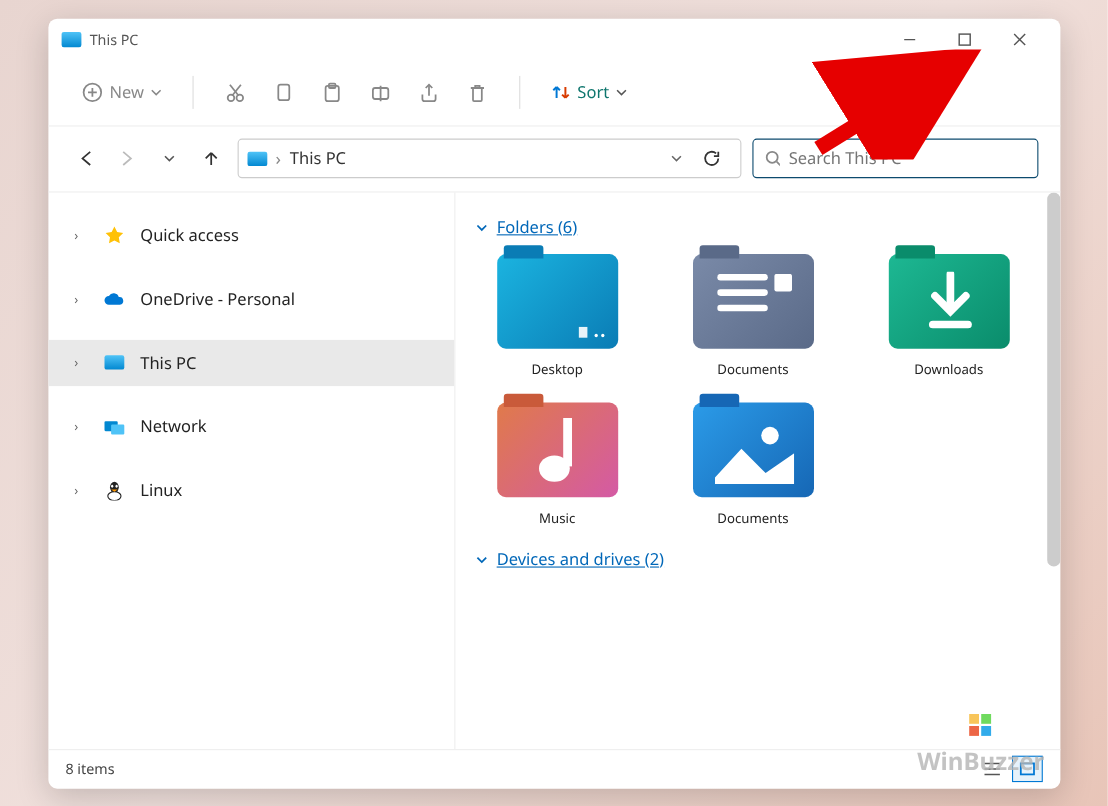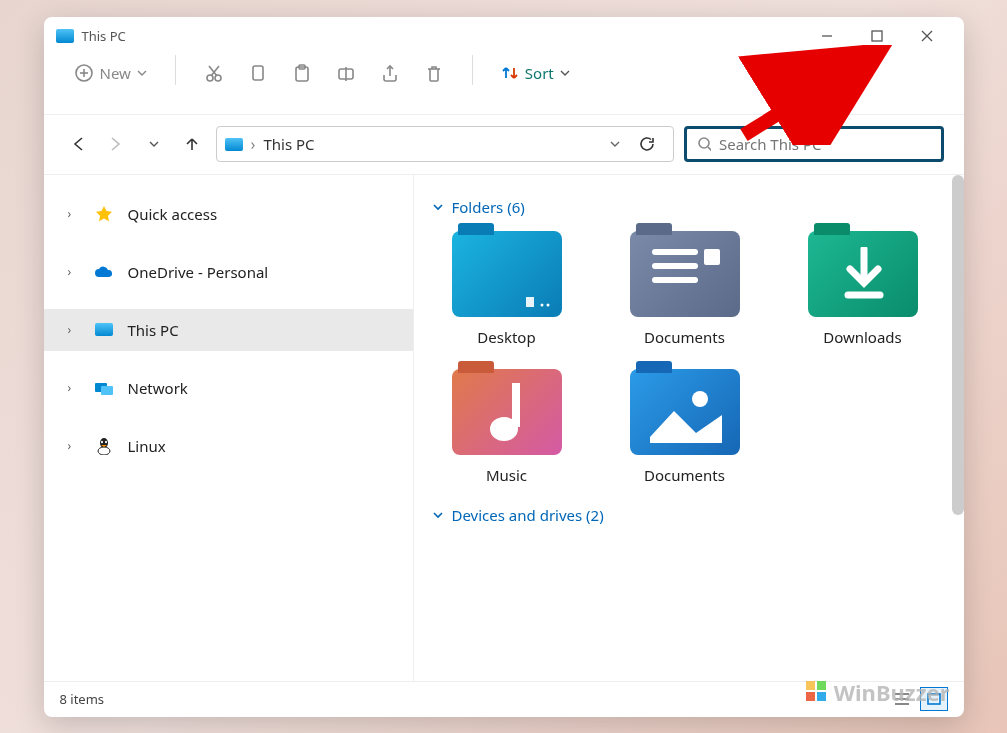--- a/index.html
+++ b/index.html
@@ -3,56 +3,56 @@
 <meta charset="utf-8">
 <style>
 * { box-sizing: border-box; margin: 0; padding: 0; font-family: "Segoe UI", system-ui, sans-serif; }
 body { width: 1007px; height: 733px; background: linear-gradient(135deg, #e8d5d0 0%, #f0e0dc 50%, #e8c5b8 100%); display: flex; align-items: center; justify-content: center; overflow: hidden; }
 .window { width: 920px; height: 700px; background: #fff; border-radius: 8px; box-shadow: 0 8px 30px rgba(0,0,0,.18); display: flex; flex-direction: column; position: relative; }
 .titlebar { display: flex; align-items: center; height: 38px; padding: 0 12px; }
 .titlebar .tic { width: 18px; height: 14px; background: linear-gradient(#4fc3f7,#0288d1); border-radius: 2px; margin-right: 8px; }
 .titlebar .title { font-size: 13px; color: #555; flex: 0 0 auto; }
 .spacer { flex: 1; }
 .winbtn { width: 50px; height: 38px; display: flex; align-items: center; justify-content: center; color: #555; cursor: pointer; }
-.toolbar { display: flex; align-items: flex-start; height: 60px; padding: 0 20px; border-bottom: 1px solid #eee; gap: 4px; }
+.toolbar { display: flex; align-items: center; height: 60px; padding: 0 20px; border-bottom: 1px solid #eee; gap: 4px; }
 .tbtn { display: flex; align-items: center; gap: 6px; padding: 8px 10px; border-radius: 4px; color: #888; font-size: 15px; cursor: pointer; }
 .tbtn svg { stroke: #888; }
 .tbtn.sort { color: #0f766e; }
 .tbtn.sort svg { stroke: #0078d4; }
 .tdiv { width: 1px; height: 30px; background: #ddd; margin: 0 14px; }
 .navrow { display: flex; align-items: center; height: 60px; padding: 0 20px; gap: 10px; border-bottom: 1px solid #eee; }
 .navbtn { width: 28px; height: 28px; display: flex; align-items: center; justify-content: center; color: #333; cursor: pointer; }
 .navbtn.dis { color: #bbb; }
 .addrbar { flex: 1; display: flex; align-items: center; height: 36px; border: 1px solid #ccc; border-radius: 4px; padding: 0 8px; gap: 8px; }
 .addrbar .mon { width: 18px; height: 13px; background: linear-gradient(#4fc3f7,#0288d1); border-radius: 2px; }
 .addrbar .path { font-size: 15px; color: #333; }
 .addrbar .caret { margin-left: auto; color: #666; }
 .ref { width: 36px; display: flex; align-items: center; justify-content: center; }
-.searchbox { width: 260px; height: 36px; border: 3px solid #0c4a6e; border-radius: 4px; display: flex; align-items: center; padding: 0 10px; gap: 8px; }
+.searchbox { width: 260px; height: 36px; border: 1px solid #0c4a6e; border-radius: 4px; display: flex; align-items: center; padding: 0 10px; gap: 8px; }
 .searchbox input { border: 0; outline: 0; font-size: 15px; color: #888; width: 100%; }
 .content { flex: 1; display: flex; min-height: 0; }
 .sidebar { width: 370px; padding: 18px 0; border-right: 1px solid #eee; overflow: hidden; }
 .navitem { display: flex; align-items: center; height: 42px; padding: 0 24px; gap: 14px; font-size: 15px; color: #222; cursor: pointer; margin-bottom: 16px; }
 .navitem.sel { background: #e9e9e9; }
 .navitem .chev { color: #666; font-size: 12px; width: 12px; }
 .navitem .ico { width: 20px; display: flex; justify-content: center; }
 .main { flex: 1; position: relative; padding: 14px 18px; overflow: hidden; }
-.sechead { display: flex; align-items: center; gap: 8px; color: #0067b8; font-size: 15px; margin: 8px 0 14px 0; cursor: pointer; }
+.sechead { display: flex; align-items: center; gap: 8px; color: #0067b8; font-size: 15px; margin: 8px 0 14px 0; cursor: pointer; text-decoration: underline; }
 .grid { display: flex; flex-wrap: wrap; gap: 22px 28px; margin-bottom: 20px; }
 .folder { width: 150px; display: flex; flex-direction: column; align-items: center; gap: 10px; cursor: pointer; }
 .folder .ficon { width: 110px; height: 86px; border-radius: 8px; position: relative; }
 .folder .tab { position: absolute; top: -8px; left: 6px; width: 36px; height: 12px; border-radius: 3px 3px 0 0; }
-.folder .fname { font-size: 15px; color: #222; }
+.folder .fname { font-size: 12px; color: #222; }
 .scrollbar { position: absolute; top: 0; right: 0; width: 12px; height: 340px; background: #ccc; border-radius: 6px; }
 .statusbar { height: 36px; border-top: 1px solid #eee; display: flex; align-items: center; padding: 0 16px; font-size: 13px; color: #444; }
 .viewbtns { margin-left: auto; display: flex; gap: 4px; }
 .vbtn { width: 28px; height: 24px; display: flex; align-items: center; justify-content: center; border: 1px solid transparent; cursor: pointer; }
 .vbtn.active { border-color: #0078d4; background: #e6f2fb; }
 .arrow-annotation { position: absolute; top: 28px; right: 70px; pointer-events: none; }
-.watermark { position: absolute; bottom: 10px; right: 14px; font-size: 22px; font-weight: 700; color: #b5b5b5; display: flex; align-items: center; gap: 6px; opacity: .8; }
+.watermark { position: absolute; bottom: 10px; right: 14px; font-size: 22px; font-weight: 700; color: #b5b5b5; display: flex; align-items: center; gap: 6px; opacity: .8; flex-direction: column; }
 svg { display: block; }
 </style>
 </head>
 <body>
 
 <div class="window">
 
   <div class="titlebar">
     <span class="tic"></span>
     <span class="title">This PC</span>

